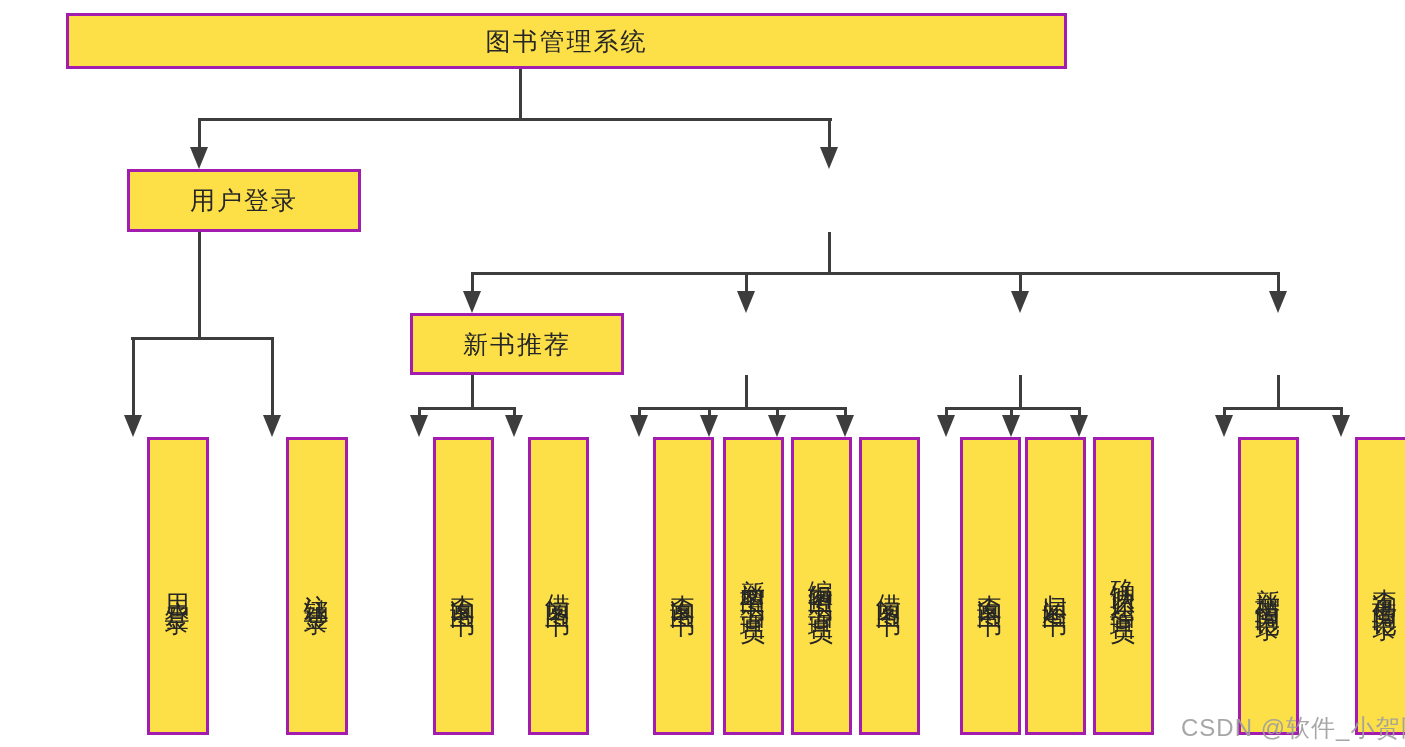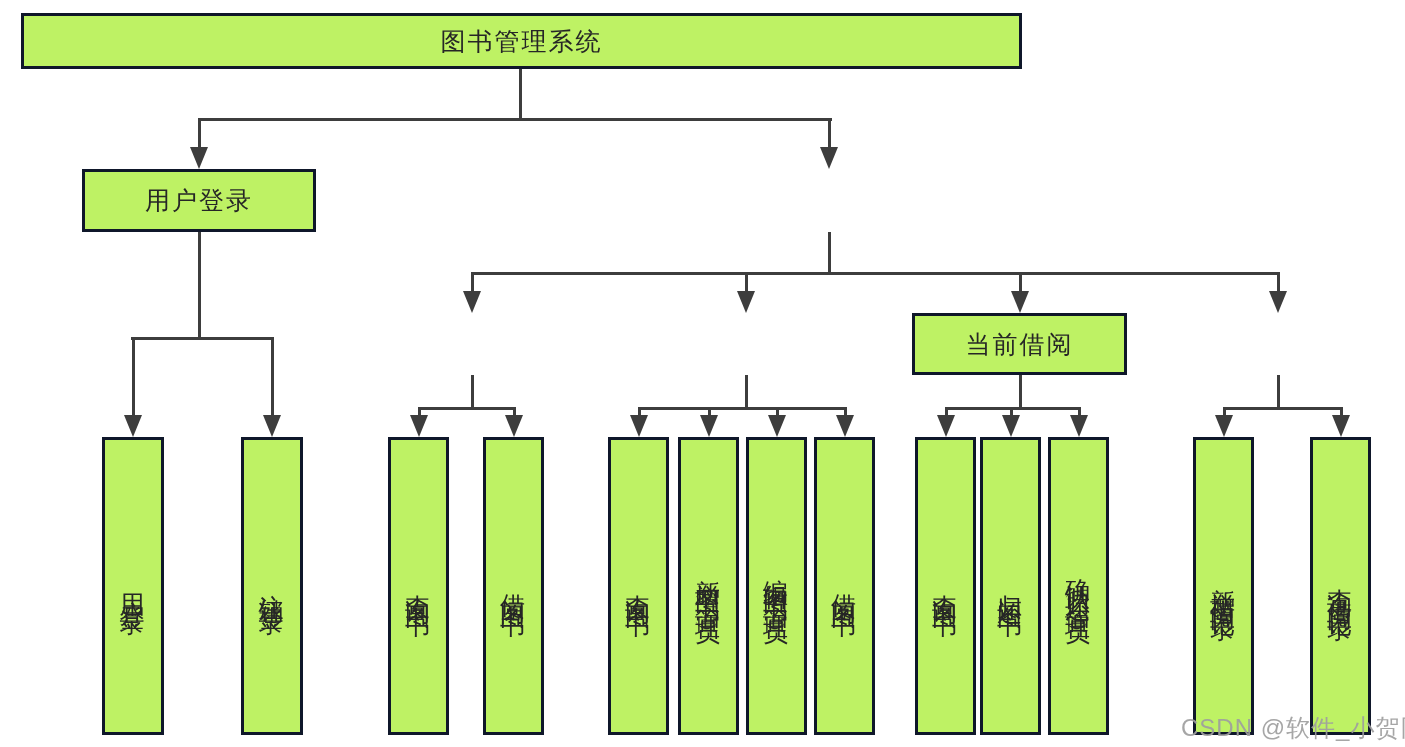--- a/index.html
+++ b/index.html
@@ -1,23 +1,23 @@
 <!DOCTYPE html>
 <html><head>
 <meta charset="utf-8">
 <style>
   html,body { margin:0; padding:0; background:#ffffff; }
   .canvas {
     position:relative; width:1405px; height:747px; background:#ffffff;
     font-family:"Liberation Sans","DejaVu Sans",sans-serif; overflow:hidden;
   }
   .box {
-    position:absolute; box-sizing:border-box; background:#bef264;
-    border:3px solid #0f172a; display:flex; align-items:center; justify-content:center;
-    color:#262626; font-size:25px; letter-spacing:2px;
+    position:absolute; box-sizing:border-box; background:#fde047;
+    border:3px solid #a21caf; display:flex; align-items:center; justify-content:center;
+    color:#262626; font-size:25px; letter-spacing:2px;margin-left:45px;
   }
   .vbox { font-size:25px; }
   .vbox .vtext {
     writing-mode:vertical-rl; text-orientation:mixed; letter-spacing:6px;
     white-space:nowrap; color:#262626;
   }
   .line { position:absolute; background:#3d3d3d; }
   .vline { width:3px; }
   .hline { height:3px; }
   .arrow {
@@ -58,21 +58,21 @@
   <div class="line hline" style="left:471px; top:272px; width:809px;"></div>
   <div class="line vline" style="left:471px; top:272px; height:22px;"></div>
   <div class="arrow" style="left:463px; top:291px;"></div>
   <div class="line vline" style="left:745px; top:272px; height:22px;"></div>
   <div class="arrow" style="left:737px; top:291px;"></div>
   <div class="line vline" style="left:1019px; top:272px; height:22px;"></div>
   <div class="arrow" style="left:1011px; top:291px;"></div>
   <div class="line vline" style="left:1277px; top:272px; height:22px;"></div>
   <div class="arrow" style="left:1269px; top:291px;"></div>
 
-  <div class="box" style="left:912px; top:313px; width:215px; height:62px;">当前借阅</div>
+  <div class="box" style="left:365px; top:313px; width:214px; height:62px;">新书推荐</div>
 
   <div class="line vline" style="left:471px; top:375px; height:35px;"></div>
   <div class="line hline" style="left:418px; top:407px; width:98px;"></div>
   <div class="line vline" style="left:418px; top:407px; height:12px;"></div>
   <div class="arrow" style="left:410px; top:415px;"></div>
   <div class="line vline" style="left:513px; top:407px; height:12px;"></div>
   <div class="arrow" style="left:505px; top:415px;"></div>
 
   <div class="line vline" style="left:745px; top:375px; height:35px;"></div>
   <div class="line hline" style="left:638px; top:407px; width:209px;"></div>

